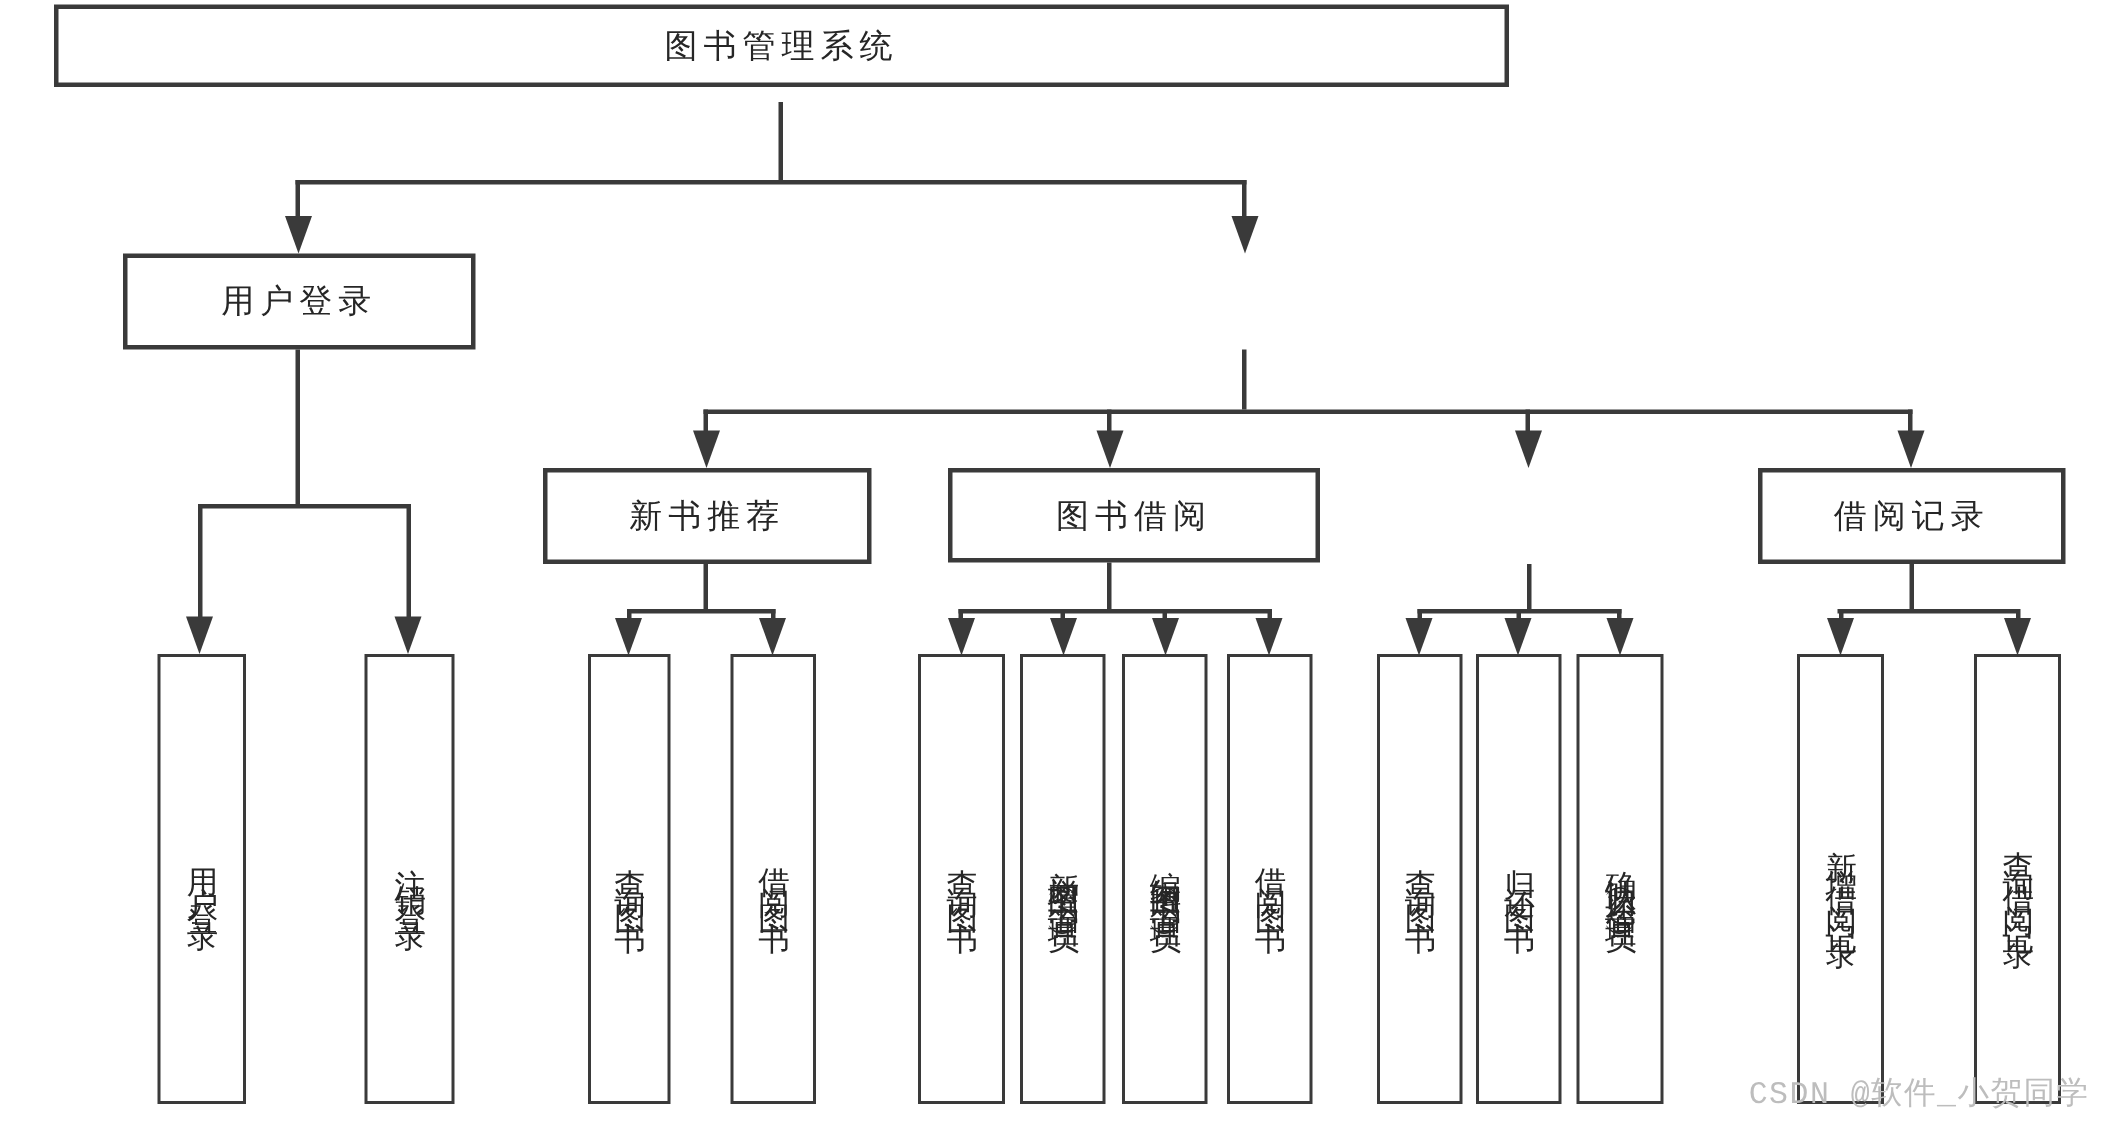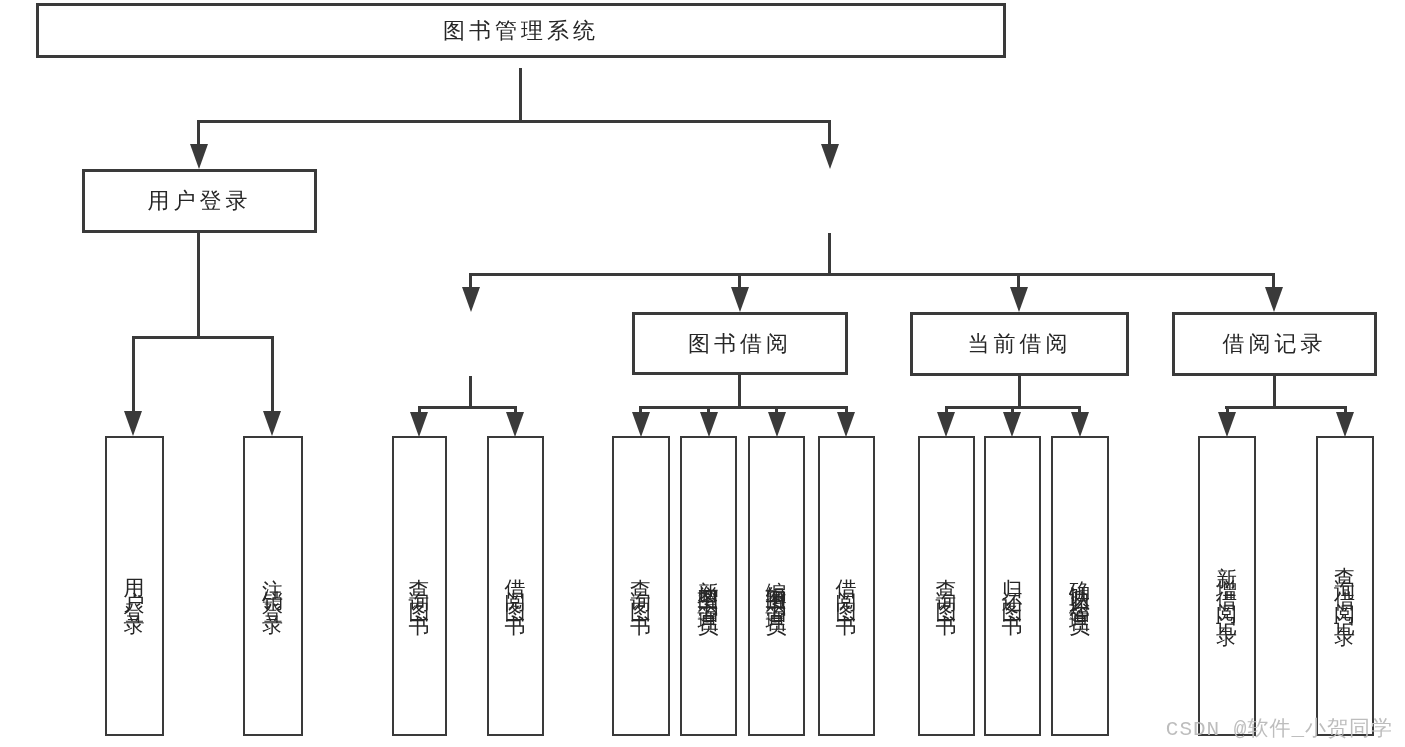--- a/index.html
+++ b/index.html
@@ -37,28 +37,28 @@
 
   <div class="box h" style="left:20px;top:3px;width:970px;height:55px;margin-left:16px;">
     <span>图书管理系统</span>
   </div>
 
   <div class="box h" style="left:82px;top:169px;width:235px;height:64px;">
     <span>用户登录</span>
   </div>
 
 
+  <div class="box h" style="left:362px;top:312px;width:219px;height:64px;">
+    <span>新书推荐</span>
+  </div>
 
-  <div class="box h" style="left:632px;top:312px;width:216px;height:63px;">
+  <div class="box h" style="left:632px;top:312px;width:248px;height:63px;">
     <span>图书借阅</span>
   </div>
 
-  <div class="box h" style="left:910px;top:312px;width:219px;height:64px;">
-    <span>当前借阅</span>
-  </div>
 
   <div class="box h" style="left:1172px;top:312px;width:205px;height:64px;">
     <span>借阅记录</span>
   </div>
 
   <div class="box v ls12" style="left:105px;top:436px;width:59px;height:300px;">
     <span>用户登录</span>
   </div>
 
   <div class="box v ls12" style="left:243px;top:436px;width:60px;height:300px;">

